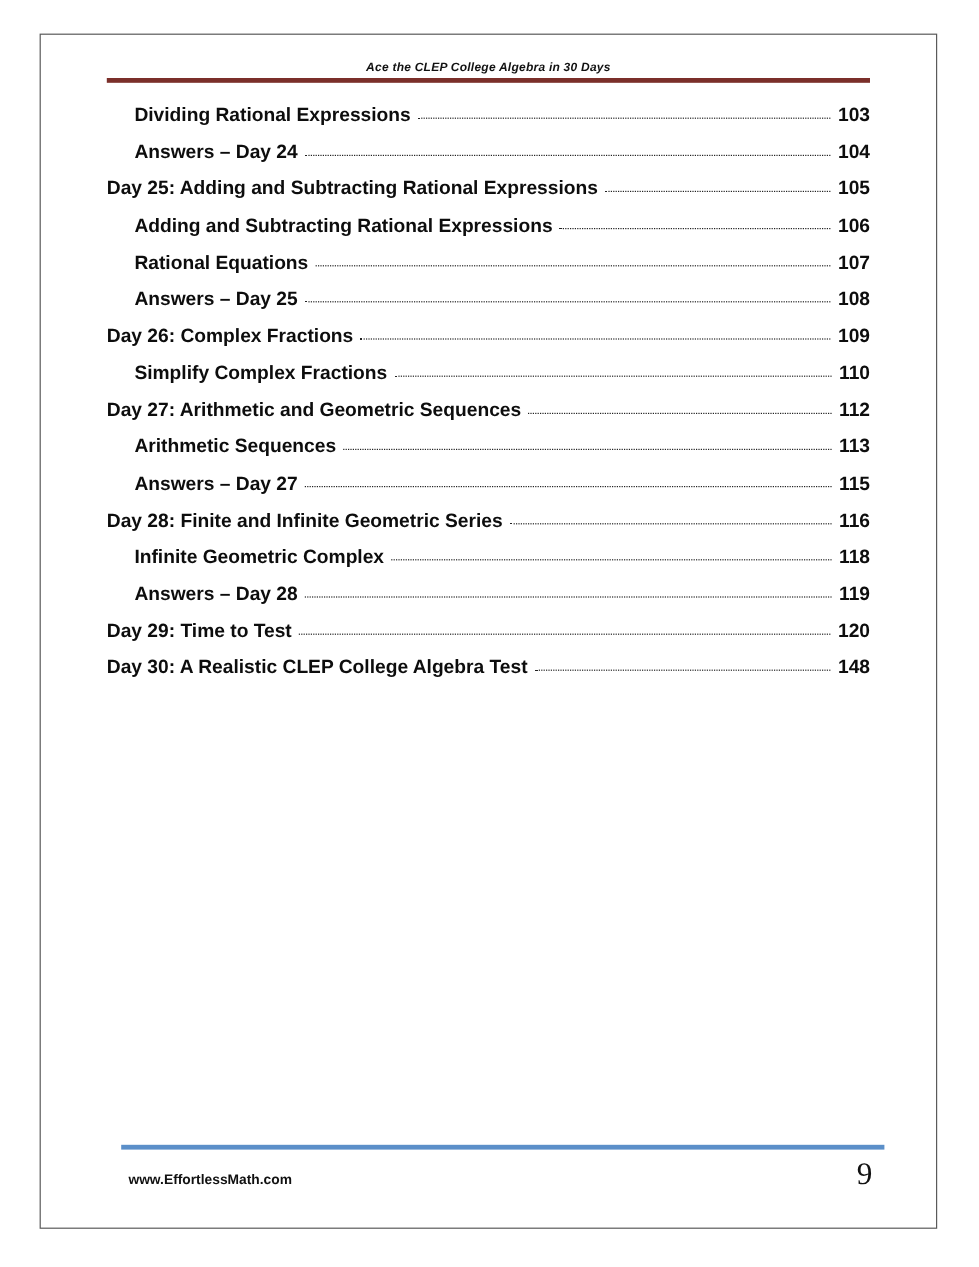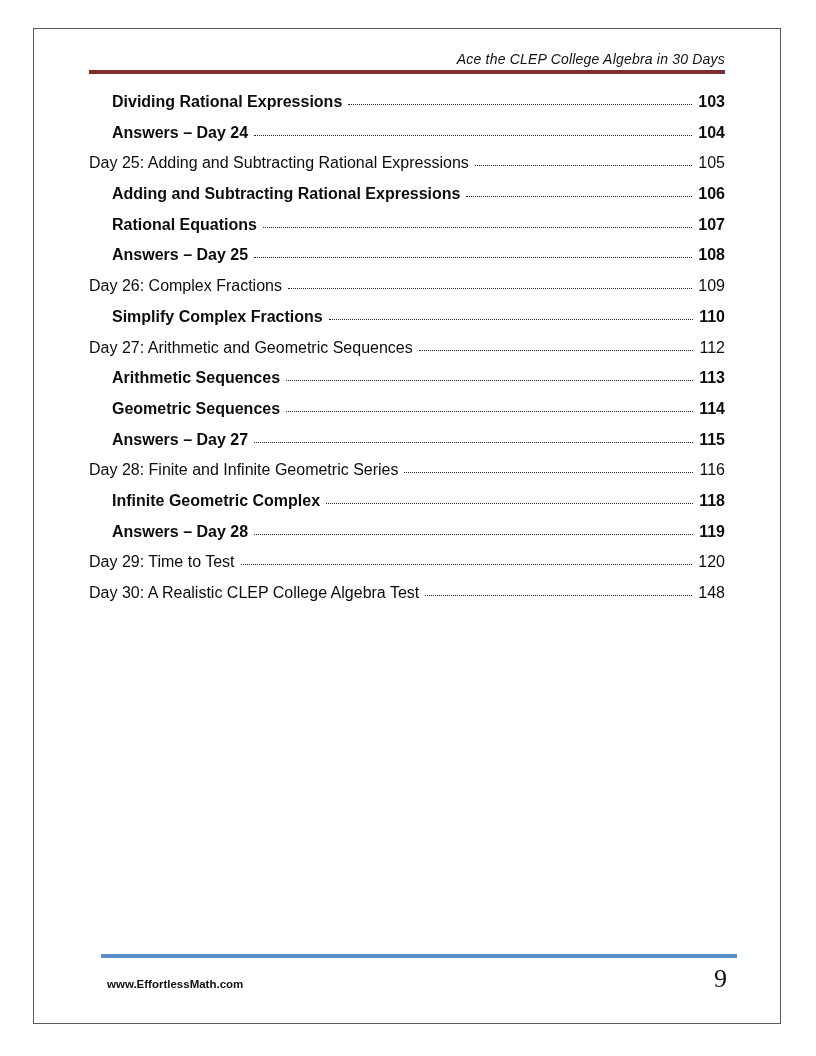--- a/index.html
+++ b/index.html
@@ -26,23 +26,23 @@
     box-sizing: border-box;
   }
   .page-inner {
     position: absolute;
     left: 55px;
     top: 22px;
     width: 636px;
     height: 950px;
   }
   .doc-header {
-    text-align: right;
-    font-size: 14px;
-    font-weight: normal;
+    text-align: center;
+    font-size: 10px;
+    font-weight: bold;
     font-style: italic;
     letter-spacing: 0.2px;
     color: #111111;
     padding-bottom: 3px;
   }
   .header-rule {
     height: 4px;
     background: #7b2f2a;
     margin-bottom: 18px;
   }
@@ -52,21 +52,21 @@
   .toc-entry {
     display: flex;
     align-items: baseline;
     font-size: 16px;
     color: #0d0d0d;
     line-height: 1.2;
     margin-bottom: 11.5px;
     white-space: nowrap;
   }
   .toc-entry.level-1 {
-    font-weight: normal;
+    font-weight: bold;
     padding-left: 0px;
   }
   .toc-entry.level-2 {
     font-weight: bold;
     padding-left: 23px;
   }
   .toc-title {
     flex: 0 0 auto;
     padding-right: 4px;
   }
@@ -175,25 +175,20 @@
           <span class="toc-title">Day 27:  Arithmetic and Geometric Sequences</span>
           <span class="toc-dots"></span>
           <span class="toc-page">112</span>
         </div>
         <div class="toc-entry level-2">
           <span class="toc-title">Arithmetic Sequences</span>
           <span class="toc-dots"></span>
           <span class="toc-page">113</span>
         </div>
         <div class="toc-entry level-2">
-          <span class="toc-title">Geometric Sequences</span>
-          <span class="toc-dots"></span>
-          <span class="toc-page">114</span>
-        </div>
-        <div class="toc-entry level-2">
           <span class="toc-title">Answers – Day 27</span>
           <span class="toc-dots"></span>
           <span class="toc-page">115</span>
         </div>
         <div class="toc-entry level-1">
           <span class="toc-title">Day 28:  Finite and Infinite Geometric Series</span>
           <span class="toc-dots"></span>
           <span class="toc-page">116</span>
         </div>
         <div class="toc-entry level-2">

